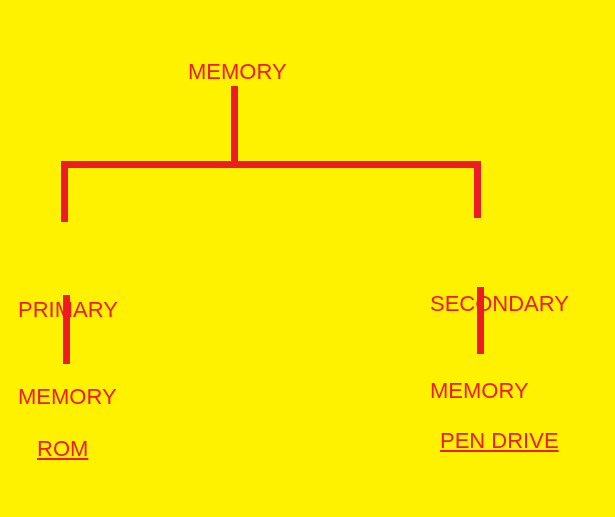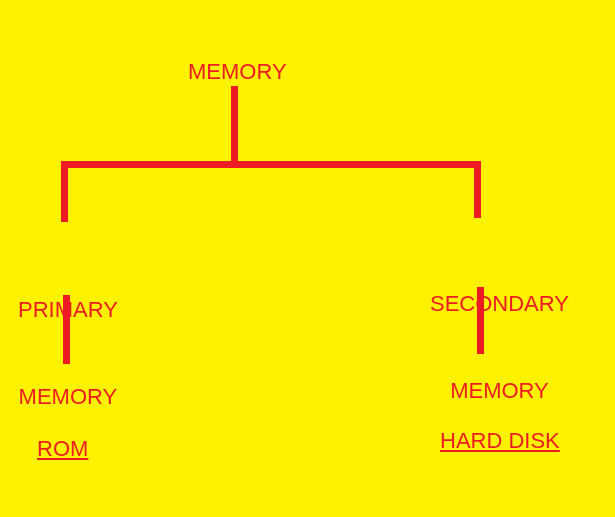--- a/index.html
+++ b/index.html
@@ -13,21 +13,20 @@
   body {
     font-family: "Liberation Sans", "DejaVu Sans", sans-serif;
     background: #ffffff;
   }
   .canvas {
     position: relative;
     width: 615px;
     height: 517px;
     background: var(--bg);
     overflow: hidden;
-    text-align: center;
   }
   .label {
     position: absolute;
     color: var(--accent);
     font-size: 22px;
     line-height: 29px;
     white-space: pre;
     letter-spacing: 0px;
   }
   .connector {
@@ -76,20 +75,19 @@
     
     
   </div>
 
   <div class="label secondary-label">
     <div>SECONDARY</div>
     <div>MEMORY</div>
   </div>
   <div class="connector right-stem"></div>
   <div class="label node-list secondary-list">
-    <div>HARD DISK</div>
     <div>PEN DRIVE</div>
     
     
     
   </div>
 
 </div>
 
 </body></html>

